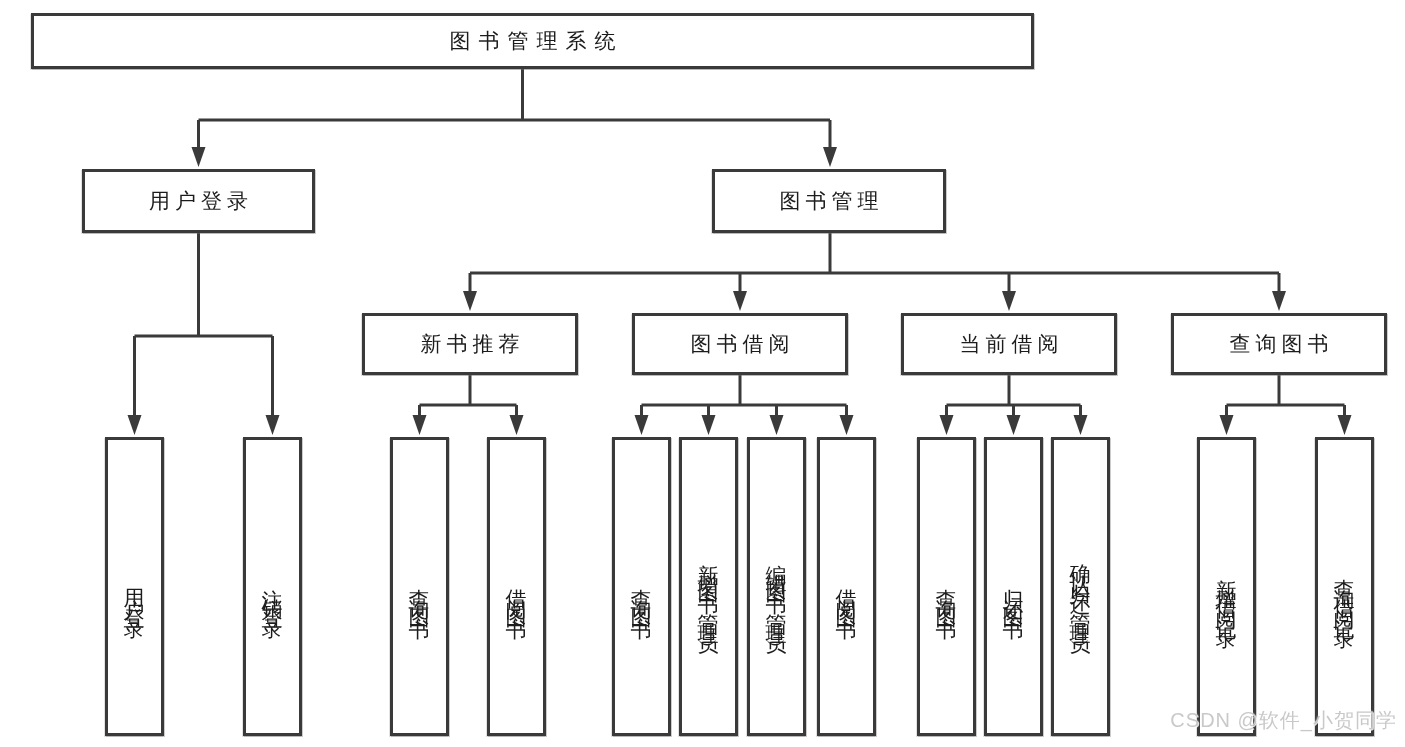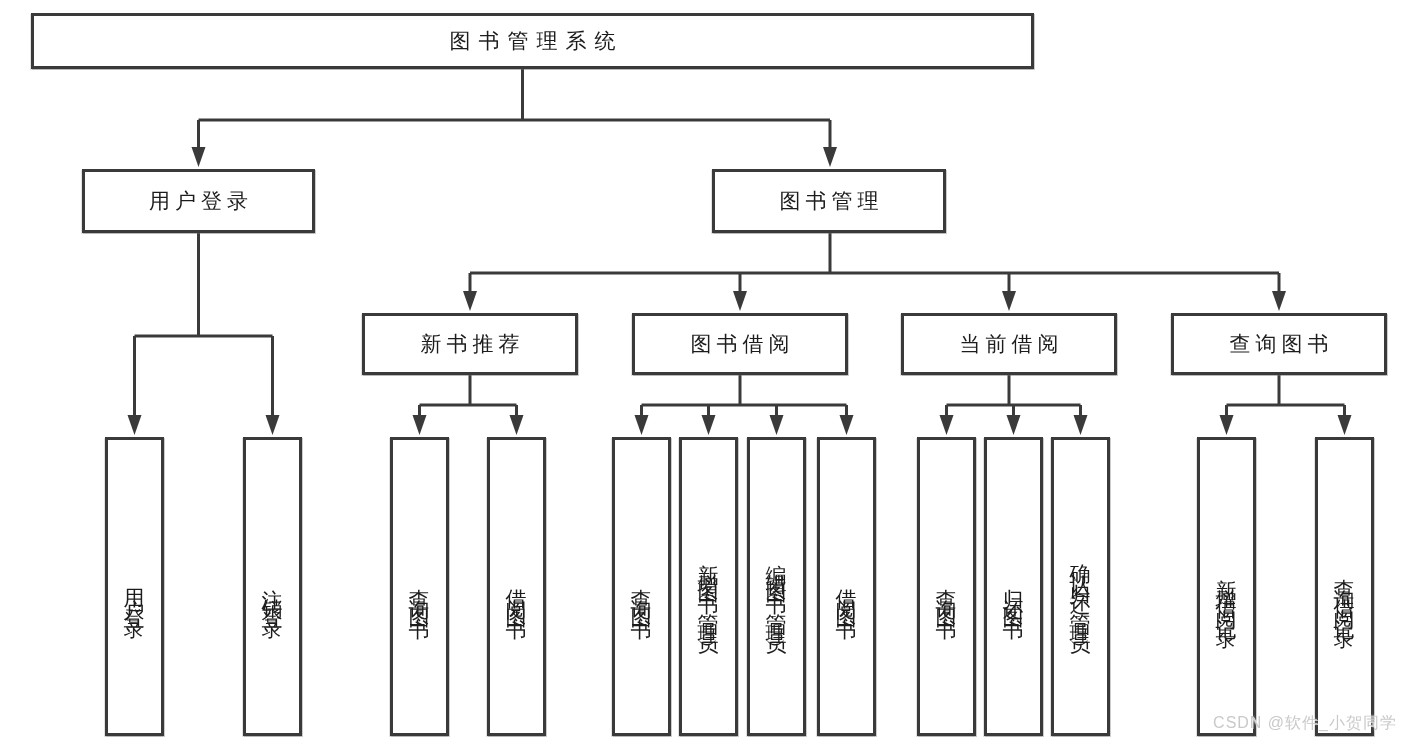--- a/index.html
+++ b/index.html
@@ -37,21 +37,21 @@
     letter-spacing: 10px;
     color: var(--text);
     line-height: 1;
     margin-bottom: -10px;
     white-space: nowrap;
   }
   .watermark {
     position: absolute;
     right: 8px;
     bottom: 13px;
-    font-size: 16px;
+    font-size: 20px;
     letter-spacing: 1px;
     color: var(--watermark);
     text-shadow: 0 0 2px #fff, 1px 1px 0 rgba(255,255,255,0.8);
     z-index: 5;
     white-space: nowrap;
   }
 </style>
 </head>
 <body>
 

